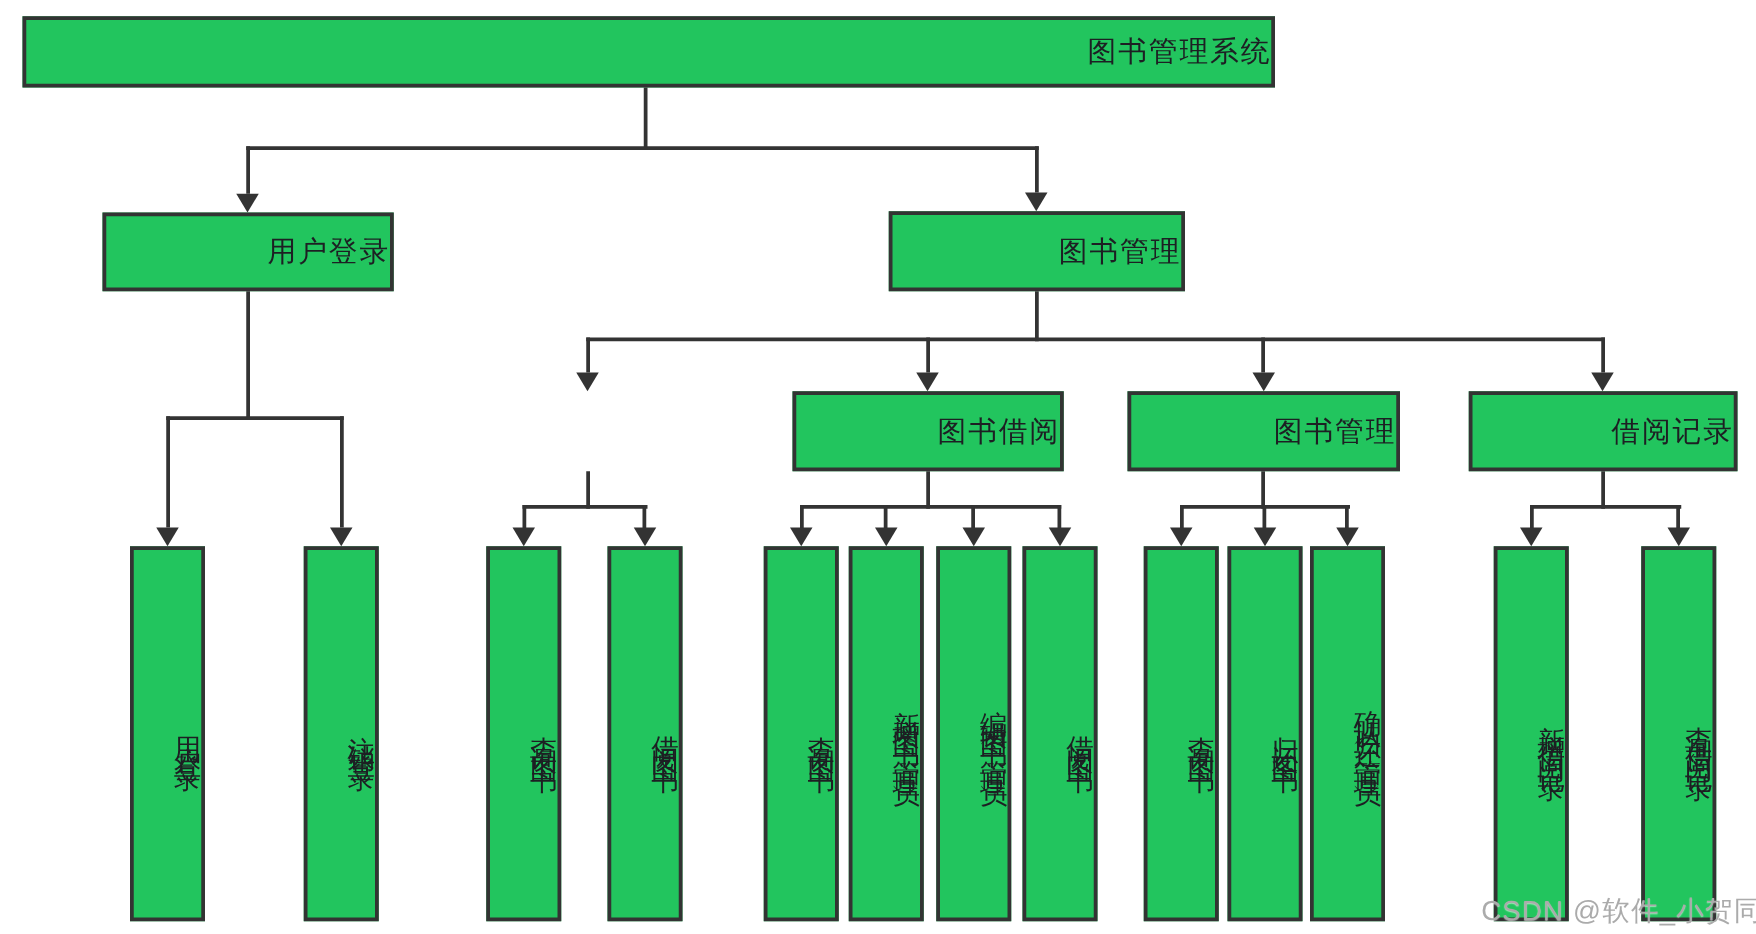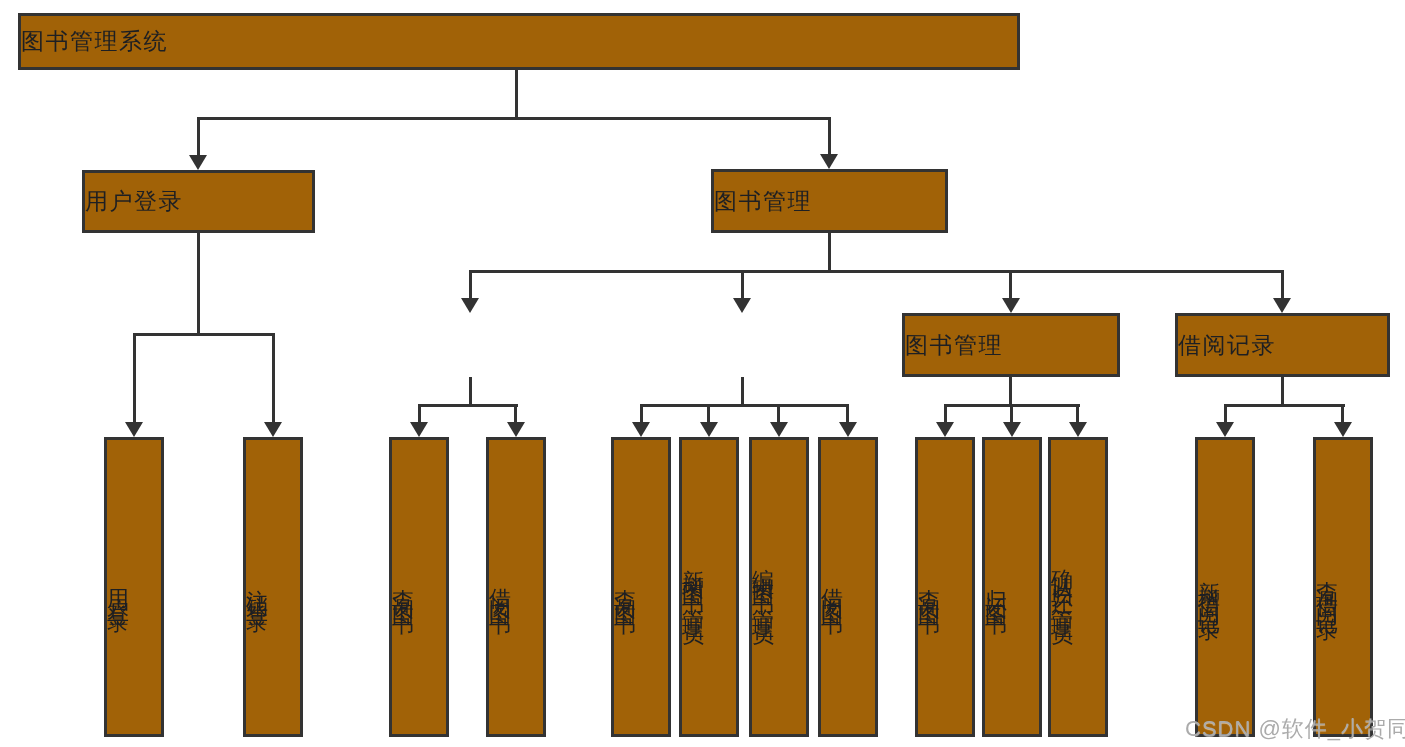--- a/index.html
+++ b/index.html
@@ -2,21 +2,21 @@
 <html style="--line: #333333; --text: #1d1f23; --watermark: #ababab; --background: #ffffff;"><head>
 <meta charset="utf-8">
 <style>
   html,body{margin:0;padding:0;background:#fff;}
   .canvas{
     position:relative;width:1405px;height:747px;background:var(--background,#fff);
     font-family:"Liberation Sans",sans-serif;overflow:hidden;
   }
   .node{
     position:absolute;box-sizing:border-box;border:3px solid var(--line,#333);
-    background:#a16207;display:flex;align-items:center;justify-content:flex-start;
+    background:#22c55e;display:flex;align-items:center;justify-content:flex-end;
     color:var(--text,#1d1f23);
   }
   .node .lbl{font-size:23px;letter-spacing:1.5px;white-space:nowrap;}
   .vnode .lbl{
     writing-mode:vertical-rl;text-orientation:mixed;
     font-size:22px;letter-spacing:8px;line-height:1;white-space:normal;
   }
   .vl{position:absolute;width:3px;background:var(--line,#333);}
   .hl{position:absolute;height:3px;background:var(--line,#333);}
   .ar{
@@ -39,20 +39,23 @@
     <span class="lbl">图书管理系统</span>
   </div>
 
   <div class="node" style="left:82px;top:170px;width:233px;height:63px">
     <span class="lbl">用户登录</span>
   </div>
   <div class="node" style="left:711px;top:169px;width:237px;height:64px">
     <span class="lbl">图书管理</span>
   </div>
 
+  <div class="node" style="left:634px;top:313px;width:217px;height:64px">
+    <span class="lbl">图书借阅</span>
+  </div>
   <div class="node" style="left:902px;top:313px;width:218px;height:64px">
     <span class="lbl">图书管理</span>
   </div>
   <div class="node" style="left:1175px;top:313px;width:215px;height:64px">
     <span class="lbl">借阅记录</span>
   </div>
 
   <div class="node vnode" style="left:104px;top:437px;width:60px;height:300px">
     <span class="lbl">用户登录</span>
   </div>

